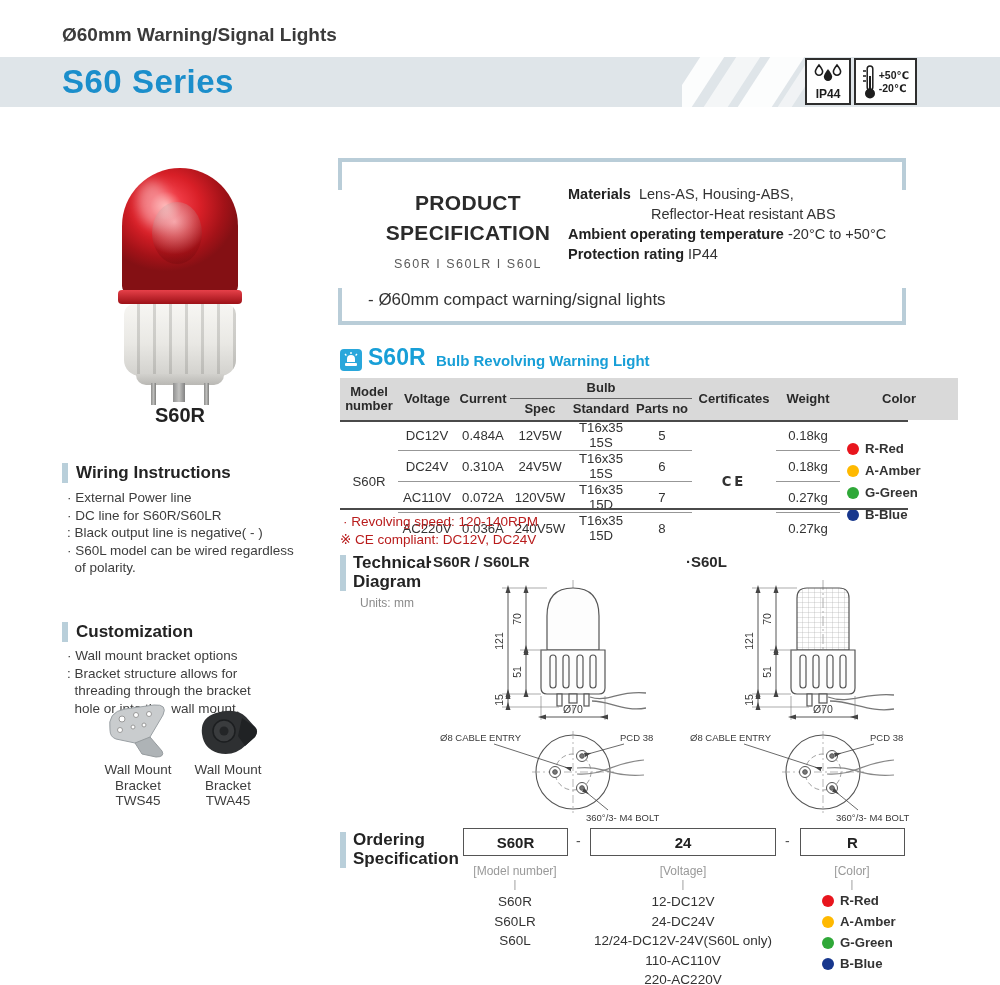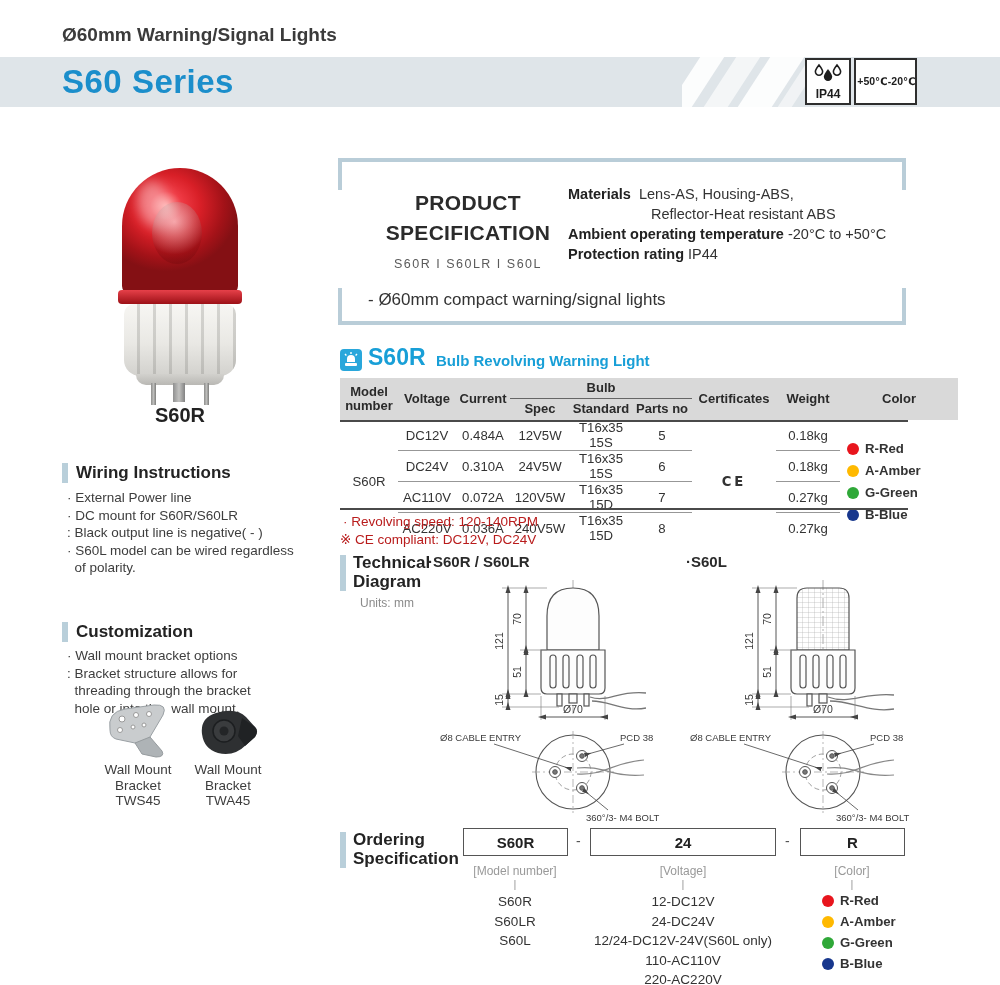--- a/index.html
+++ b/index.html
@@ -10,21 +10,21 @@
   .category{left:62px;top:24px;font-size:19px;font-weight:bold;color:#3b3b3b;}
   .band{left:0;top:57px;width:1000px;height:50px;background:#dfe5e9;}
   .series{left:62px;top:63px;font-size:33px;font-weight:bold;color:#1b8ecb;letter-spacing:.5px;}
   .stripes{left:682px;top:57px;width:124px;height:50px;overflow:hidden;}
   .stripe{position:absolute;top:-6px;height:62px;background:#ffffff;transform:skewX(-33deg);}
   .badge{top:58px;height:47px;background:#fff;border:2px solid #2e2e2e;box-sizing:border-box;
          display:flex;flex-direction:column;align-items:center;justify-content:center;}
   .badge-ip{left:805px;width:46px;}
   .badge-temp{left:854px;width:63px;flex-direction:row;gap:2px;}
   .ip-label{font-size:12px;font-weight:bold;color:#1d1d1d;margin-top:1px;}
-  .temp-col{display:flex;flex-direction:row;line-height:13px;font-size:10.5px;font-weight:bold;color:#1d1d1d;}
+  .temp-col{display:flex;flex-direction:column;line-height:13px;font-size:10.5px;font-weight:bold;color:#1d1d1d;}
   
   .beacon{left:112px;top:168px;width:136px;height:240px;}
   .b-dome{position:absolute;left:10px;top:0;width:116px;height:126px;border-radius:58px 58px 8px 8px;
           background:radial-gradient(ellipse 62% 52% at 38% 30%,#ff9d9d 0%,#ef3a44 22%,#d81f27 48%,#a31218 80%,#841014 100%);}
   .b-dome::after{content:"";position:absolute;left:16px;top:12px;width:32px;height:48px;border-radius:50%;
           background:rgba(255,255,255,.38);filter:blur(6px);transform:rotate(-14deg);}
   .b-bulb{position:absolute;left:40px;top:34px;width:50px;height:62px;border-radius:50%;
           background:radial-gradient(circle at 45% 32%,rgba(255,255,255,.55),rgba(120,8,12,.25) 65%,rgba(90,5,8,.35));}
   .b-skirt{position:absolute;left:6px;top:122px;width:124px;height:14px;border-radius:4px;
           background:linear-gradient(180deg,#e64049,#9c1016);}
@@ -120,21 +120,21 @@
     <div class="b-bolt" style="left:39px;"></div>
     <div class="b-stud"></div>
     <div class="b-bolt" style="left:92px;"></div>
   </div>
   <div class="abs beacon-label">S60R</div>
 
   <div class="abs sec-bar" style="left:62px;top:463px;height:20px;"></div>
   <div class="abs sec-head" style="left:76px;top:463px;">Wiring Instructions</div>
   <div class="abs" style="left:67px;top:489px;">
     <div class="tline">· External Power line</div>
-    <div class="tline">· DC mount for S60R/S60LR</div>
+    <div class="tline">· DC line for S60R/S60LR</div>
     <div class="tline">: Black output line is negative( - )</div>
     <div class="tline">· S60L model can be wired regardless</div>
     <div class="tline">  of polarity.</div>
   </div>
 
   <div class="abs sec-bar" style="left:62px;top:622px;height:20px;"></div>
   <div class="abs sec-head" style="left:76px;top:622px;">Customization</div>
   <div class="abs" style="left:67px;top:647px;">
     <div class="tline">· Wall mount bracket options</div>
     <div class="tline">: Bracket structure allows for</div>

